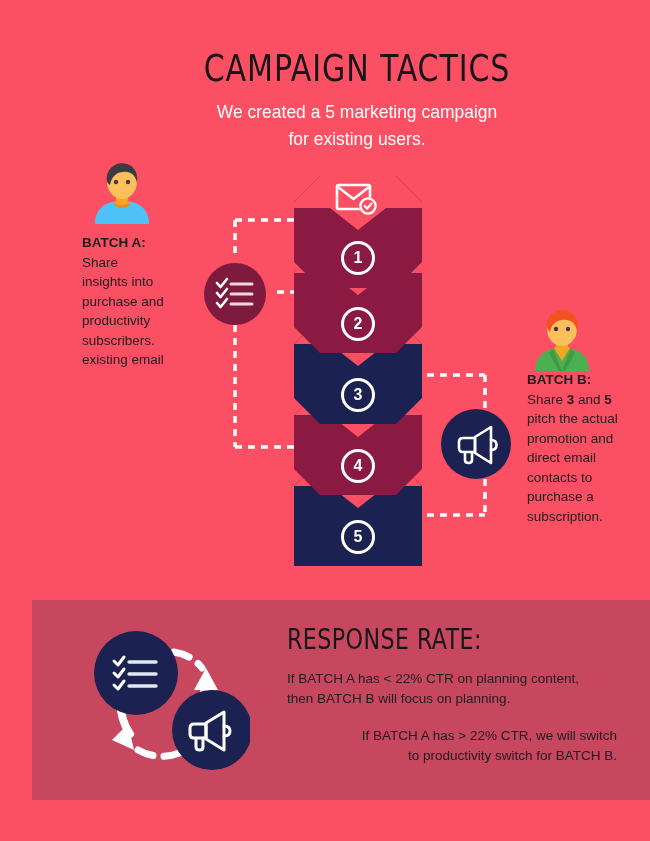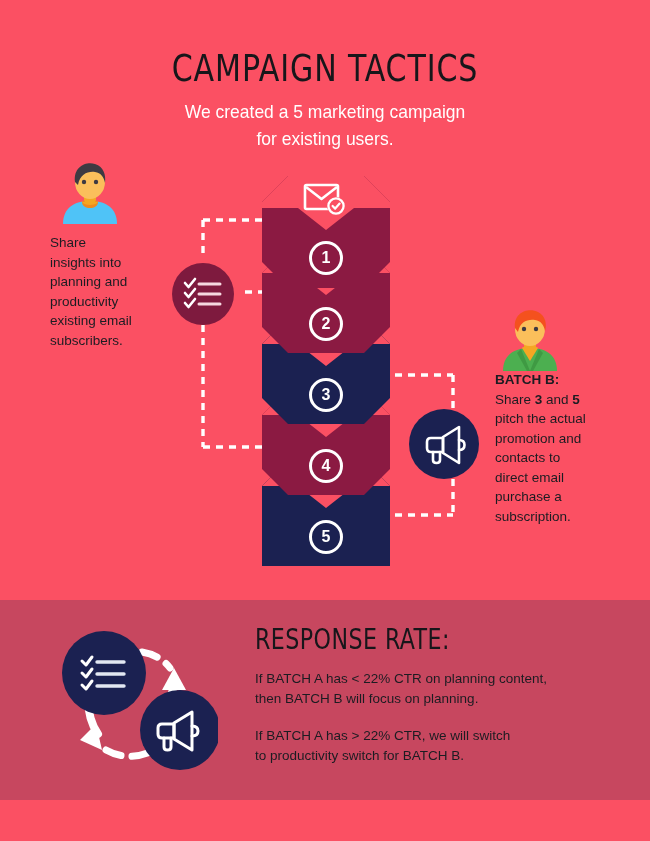--- a/index.html
+++ b/index.html
@@ -2,21 +2,21 @@
 <html><head>
 <meta charset="utf-8">
 <style>
   html,body{margin:0;padding:0;}
   body{
     width:650px;height:841px;
     background:#FB5063;
     font-family:"Liberation Sans", sans-serif;
     position:relative;overflow:hidden;
   }
-  .canvas{position:absolute;inset:0;}
+  .canvas{position:absolute;inset:0;margin-left:32px;}
 
   
   .title{
     position:absolute;left:0;top:46px;width:650px;text-align:center;
     font-family:"DejaVu Sans Condensed","Liberation Sans",sans-serif;
     font-size:38px;letter-spacing:1px;color:#17161a;
     font-weight:400;transform:scaleX(.88);
   }
   .subtitle{
     position:absolute;left:0;top:98px;width:650px;text-align:center;
@@ -33,21 +33,21 @@
     position:absolute;left:255px;top:623px;
     font-family:"DejaVu Sans Condensed","Liberation Sans",sans-serif;
     font-size:28px;color:#17161a;letter-spacing:.5px;transform:scaleX(.88);
     transform-origin:left center;
   }
   .panel-para{
     position:absolute;left:255px;color:#1c1c22;font-size:13.5px;line-height:20px;
     width:330px;
   }
   .panel-para.p1{top:669px;}
-  .panel-para.p2{top:726px;}
+  .panel-para.p2{top:726px;text-align:right;}
   .panel-para b{font-weight:normal;}
 
   
   .batch-text{position:absolute;font-size:13.5px;line-height:19.5px;color:#1c1c22;}
   .batch-text b{font-weight:bold;}
   .batch-a{left:50px;top:233px;width:120px;}
   .batch-b{left:495px;top:370px;width:120px;}
   .batch-head{font-weight:bold;}
 
   
@@ -207,37 +207,38 @@
       <g fill="none" stroke="#ffffff" stroke-width="2.6" stroke-linejoin="round" stroke-linecap="round">
         <path d="M22 29 L34 29 L34 43 L22 43 C19.5 43 18 41.5 18 39 L18 33 C18 30.5 19.5 29 22 29 Z"></path>
         <path d="M34 28 L50 18 L50 54 L34 44 Z"></path>
         <path d="M50 31 C54 31 55.5 33 55.5 36 C55.5 39 54 41 50 41"></path>
         <path d="M24 43 L24 51 C24 53 25.5 54 27.5 54 C29.5 54 31 53 31 51 L31 43"></path>
       </g>
     </svg>
   </div>
 
   <div class="batch-text batch-a">
+    <div class="batch-head">BATCH A:</div>
     <div>Share</div>
     <div>insights into</div>
-    <div>planning and</div>
+    <div>purchase and</div>
     <div>productivity</div>
+    <div>subscribers.</div>
     <div>existing email</div>
-    <div>subscribers.</div>
   </div>
 
   <div class="batch-text batch-b">
     <div class="batch-head">BATCH B:</div>
     <div>
       <span>Share </span><b>3</b><span> and </span><b>5</b>
     </div>
     <div>pitch the actual</div>
     <div>promotion and</div>
+    <div>direct email</div>
     <div>contacts to</div>
-    <div>direct email</div>
     <div>purchase a</div>
     <div>subscription.</div>
   </div>
 
   <div class="panel"></div>
 
   <svg style="position:absolute;left:58px;top:628px;" width="160" height="145" viewBox="0 0 160 145">
 
     <g stroke="#ffffff" fill="none" stroke-width="7" stroke-linecap="round">
       <path d="M84 24 C96 26 106 32 112 40" stroke-dasharray="16 11"></path>

